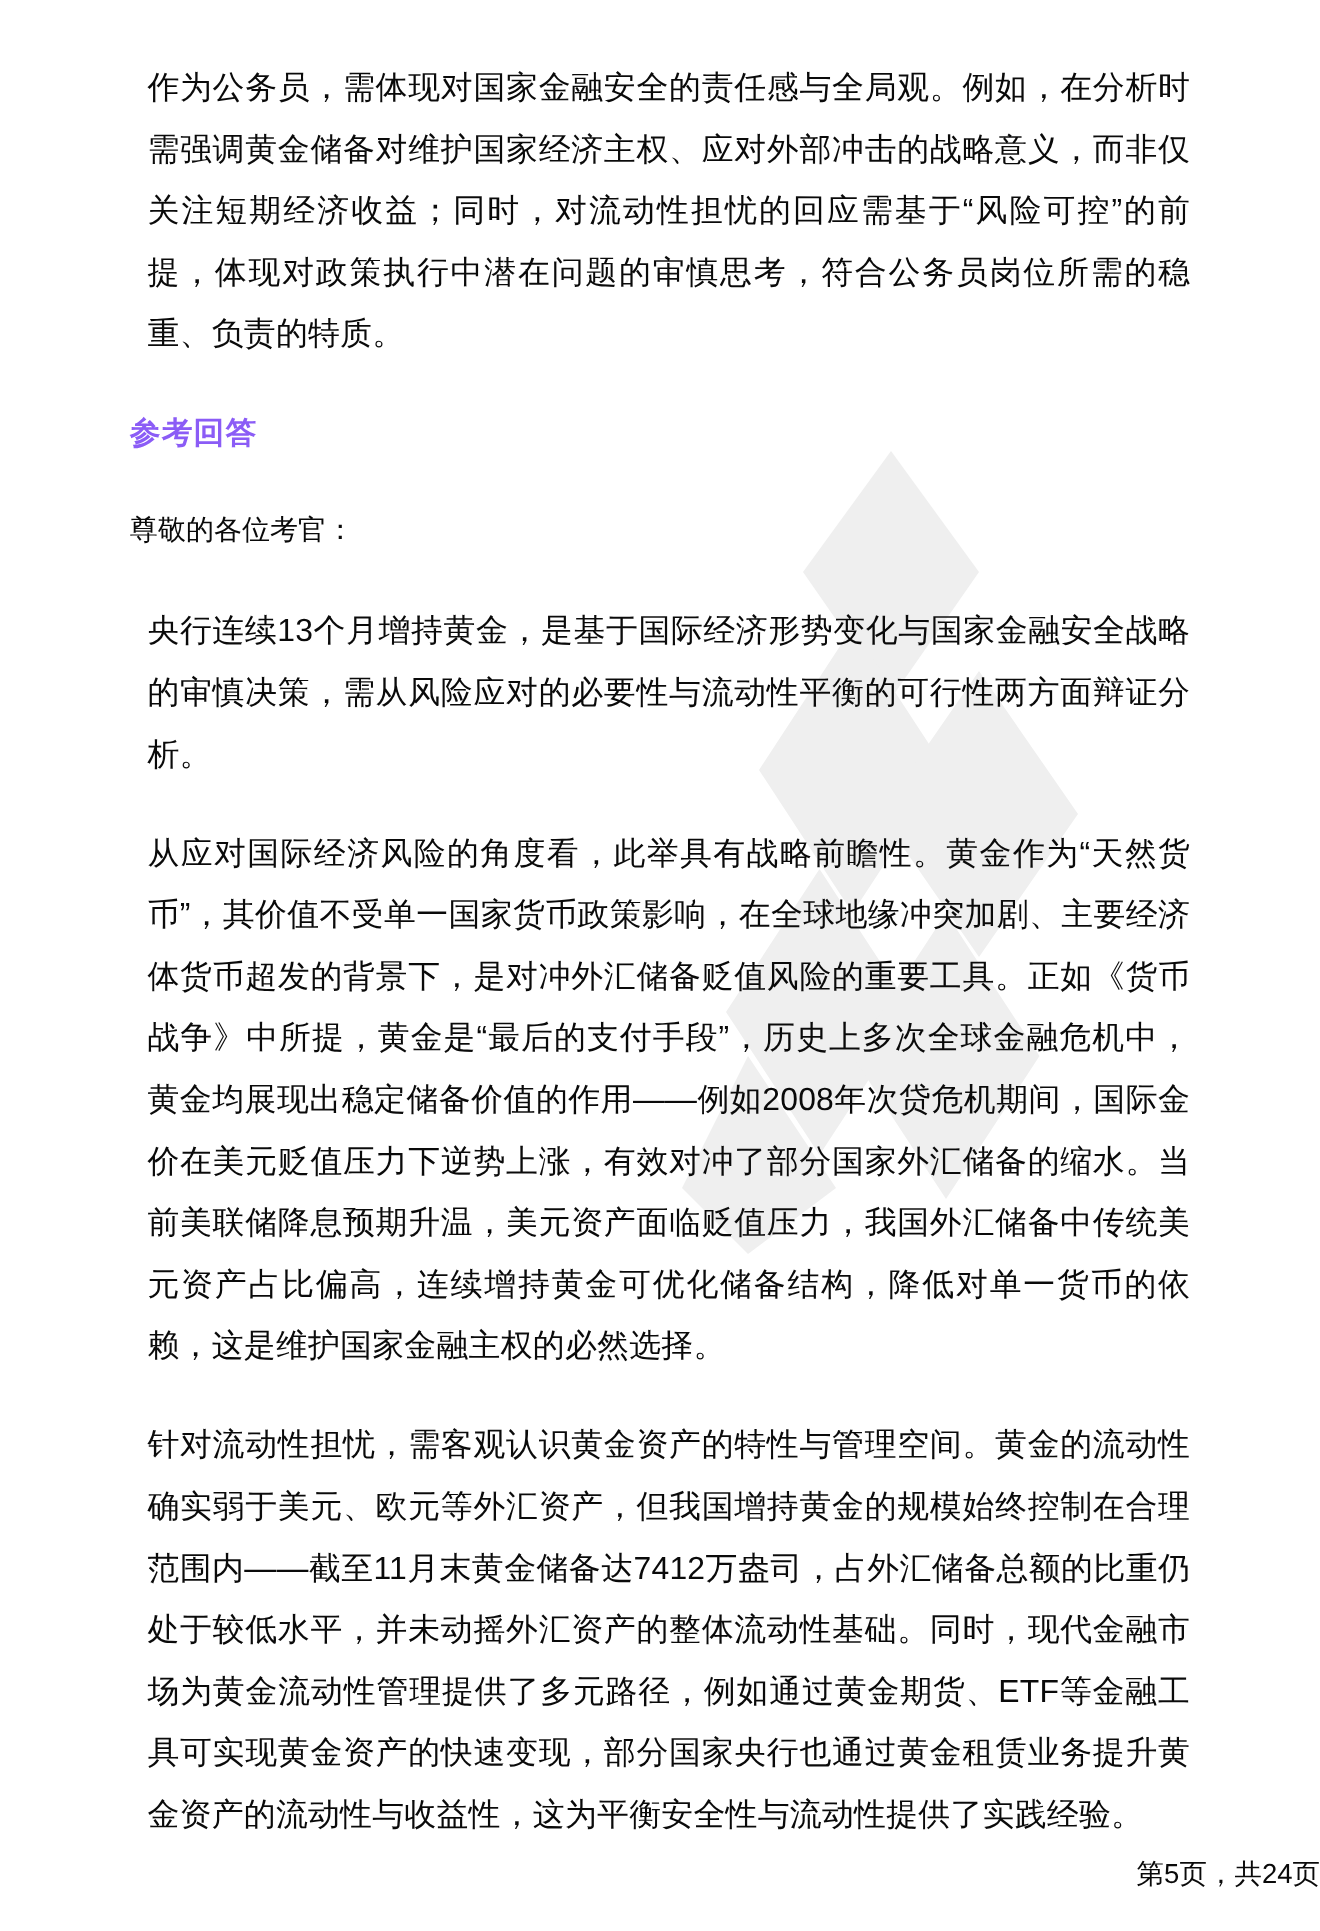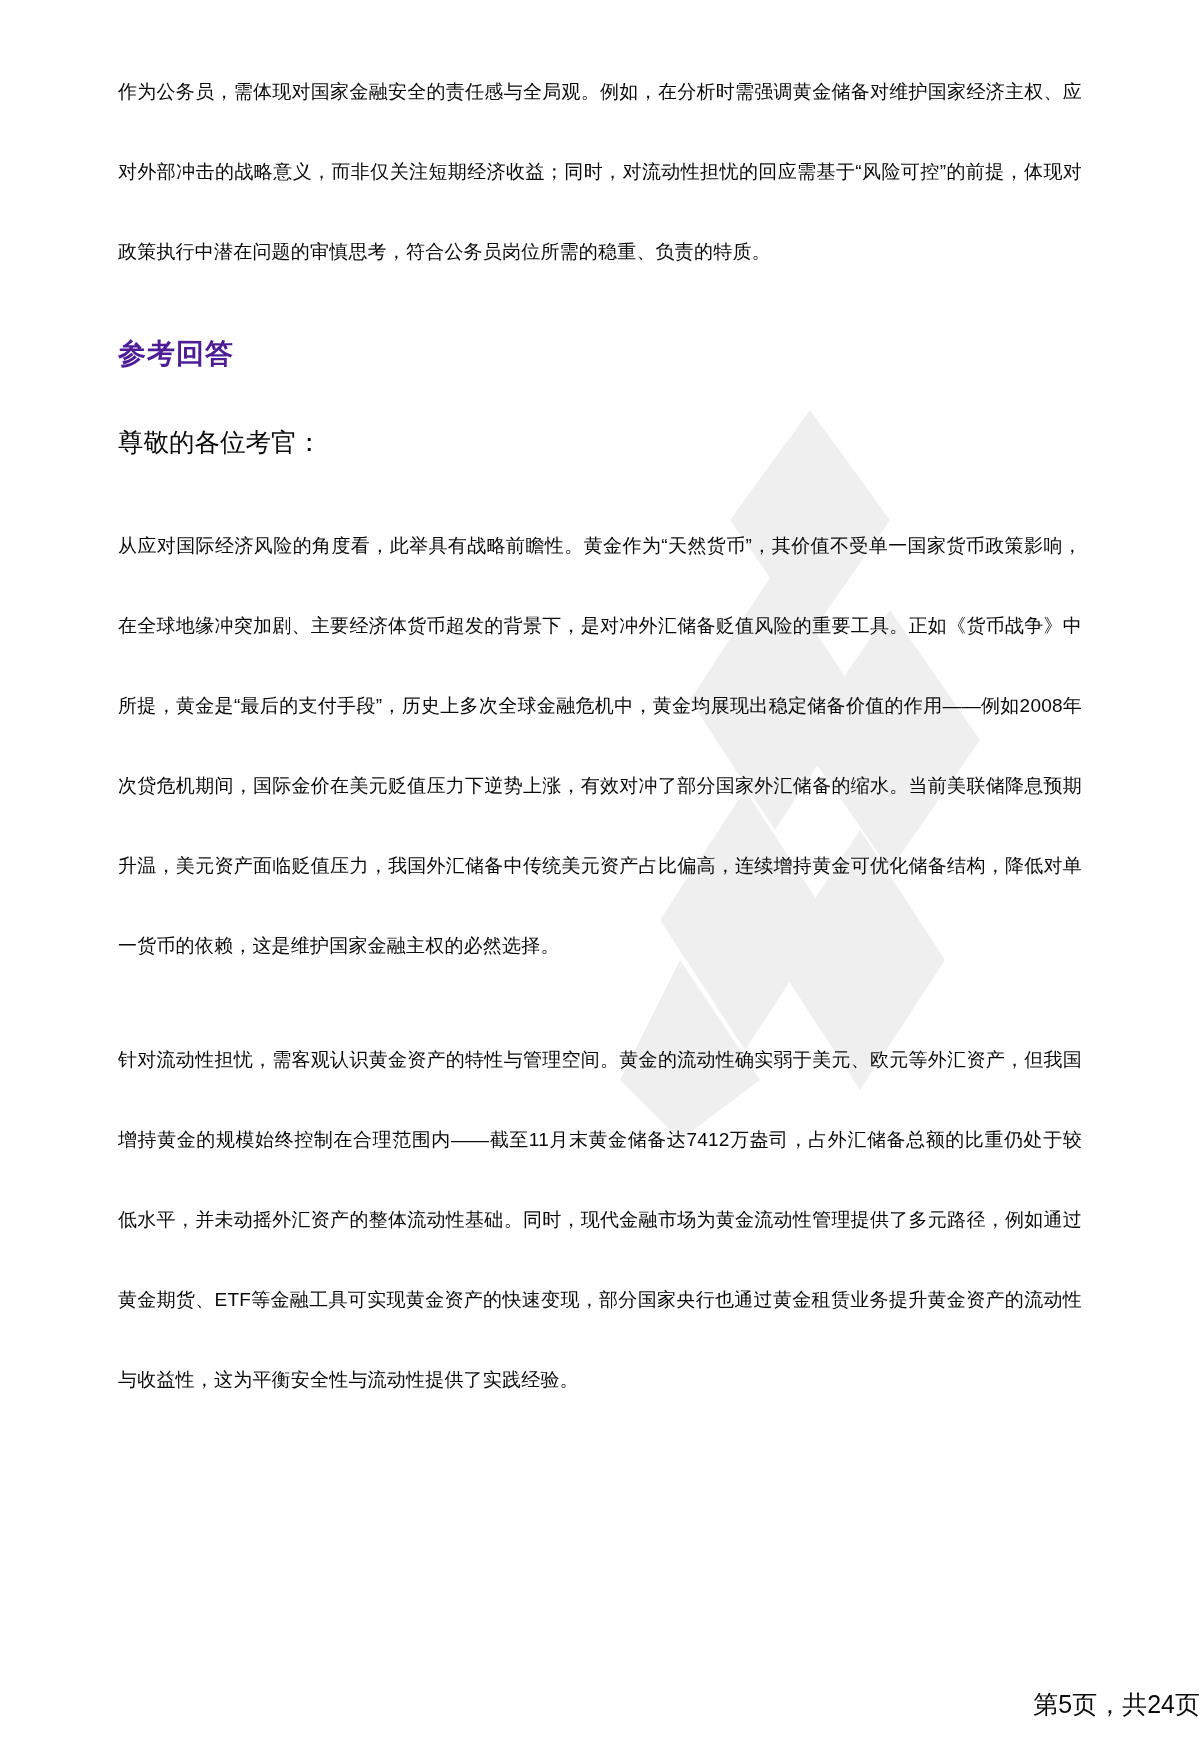--- a/index.html
+++ b/index.html
@@ -37,36 +37,36 @@
   .watermark svg { display: block; }
 
   .content {
     position: relative;
     z-index: 2;
     padding: 52px 118px 0 118px;
     box-sizing: border-box;
   }
 
   p.body-text {
-    margin: 0 0 34px 0;
-    font-size: 19px;
-    line-height: 80px;
+    margin: 0 0 34px 16px;
+    font-size: 29px;
+    line-height: 56px;
     text-align: justify;
     text-justify: inter-ideograph;
     letter-spacing: 0.2px;
     color: #0a0a0a;
   }
 
   h2.section-heading {
     margin: 42px 0 40px 0;
     font-size: 28px;
     line-height: 40px;
     font-weight: bold;
     letter-spacing: 1px;
-    color: #4c1d95;
+    color: #8b5cf6;
   }
 
   .salutation-block {
     margin: 0 0 36px 0;
   }
   .salutation-line {
     font-size: 25.5px;
     line-height: 56px;
     color: #0a0a0a;
     white-space: nowrap;
@@ -106,20 +106,21 @@
   <div class="content">
 
     <p class="body-text">作为公务员，需体现对国家金融安全的责任感与全局观。例如，在分析时需强调黄金储备对维护国家经济主权、应对外部冲击的战略意义，而非仅关注短期经济收益；同时，对流动性担忧的回应需基于“风险可控”的前提，体现对政策执行中潜在问题的审慎思考，符合公务员岗位所需的稳重、负责的特质。</p>
 
     <h2 class="section-heading">参考回答</h2>
 
     <div class="salutation-block">
       <div class="salutation-line">尊敬的各位考官：</div>
     </div>
 
+    <p class="body-text">央行连续13个月增持黄金，是基于国际经济形势变化与国家金融安全战略的审慎决策，需从风险应对的必要性与流动性平衡的可行性两方面辩证分析。</p>
 
     <p class="body-text">从应对国际经济风险的角度看，此举具有战略前瞻性。黄金作为“天然货币”，其价值不受单一国家货币政策影响，在全球地缘冲突加剧、主要经济体货币超发的背景下，是对冲外汇储备贬值风险的重要工具。正如《货币战争》中所提，黄金是“最后的支付手段”，历史上多次全球金融危机中，黄金均展现出稳定储备价值的作用——例如2008年次贷危机期间，国际金价在美元贬值压力下逆势上涨，有效对冲了部分国家外汇储备的缩水。当前美联储降息预期升温，美元资产面临贬值压力，我国外汇储备中传统美元资产占比偏高，连续增持黄金可优化储备结构，降低对单一货币的依赖，这是维护国家金融主权的必然选择。</p>
 
     <p class="body-text">针对流动性担忧，需客观认识黄金资产的特性与管理空间。黄金的流动性确实弱于美元、欧元等外汇资产，但我国增持黄金的规模始终控制在合理范围内——截至11月末黄金储备达7412万盎司，占外汇储备总额的比重仍处于较低水平，并未动摇外汇资产的整体流动性基础。同时，现代金融市场为黄金流动性管理提供了多元路径，例如通过黄金期货、ETF等金融工具可实现黄金资产的快速变现，部分国家央行也通过黄金租赁业务提升黄金资产的流动性与收益性，这为平衡安全性与流动性提供了实践经验。</p>
 
   </div>
 
   <div class="footer">
     <span>第5页，共24页</span>
   </div>

